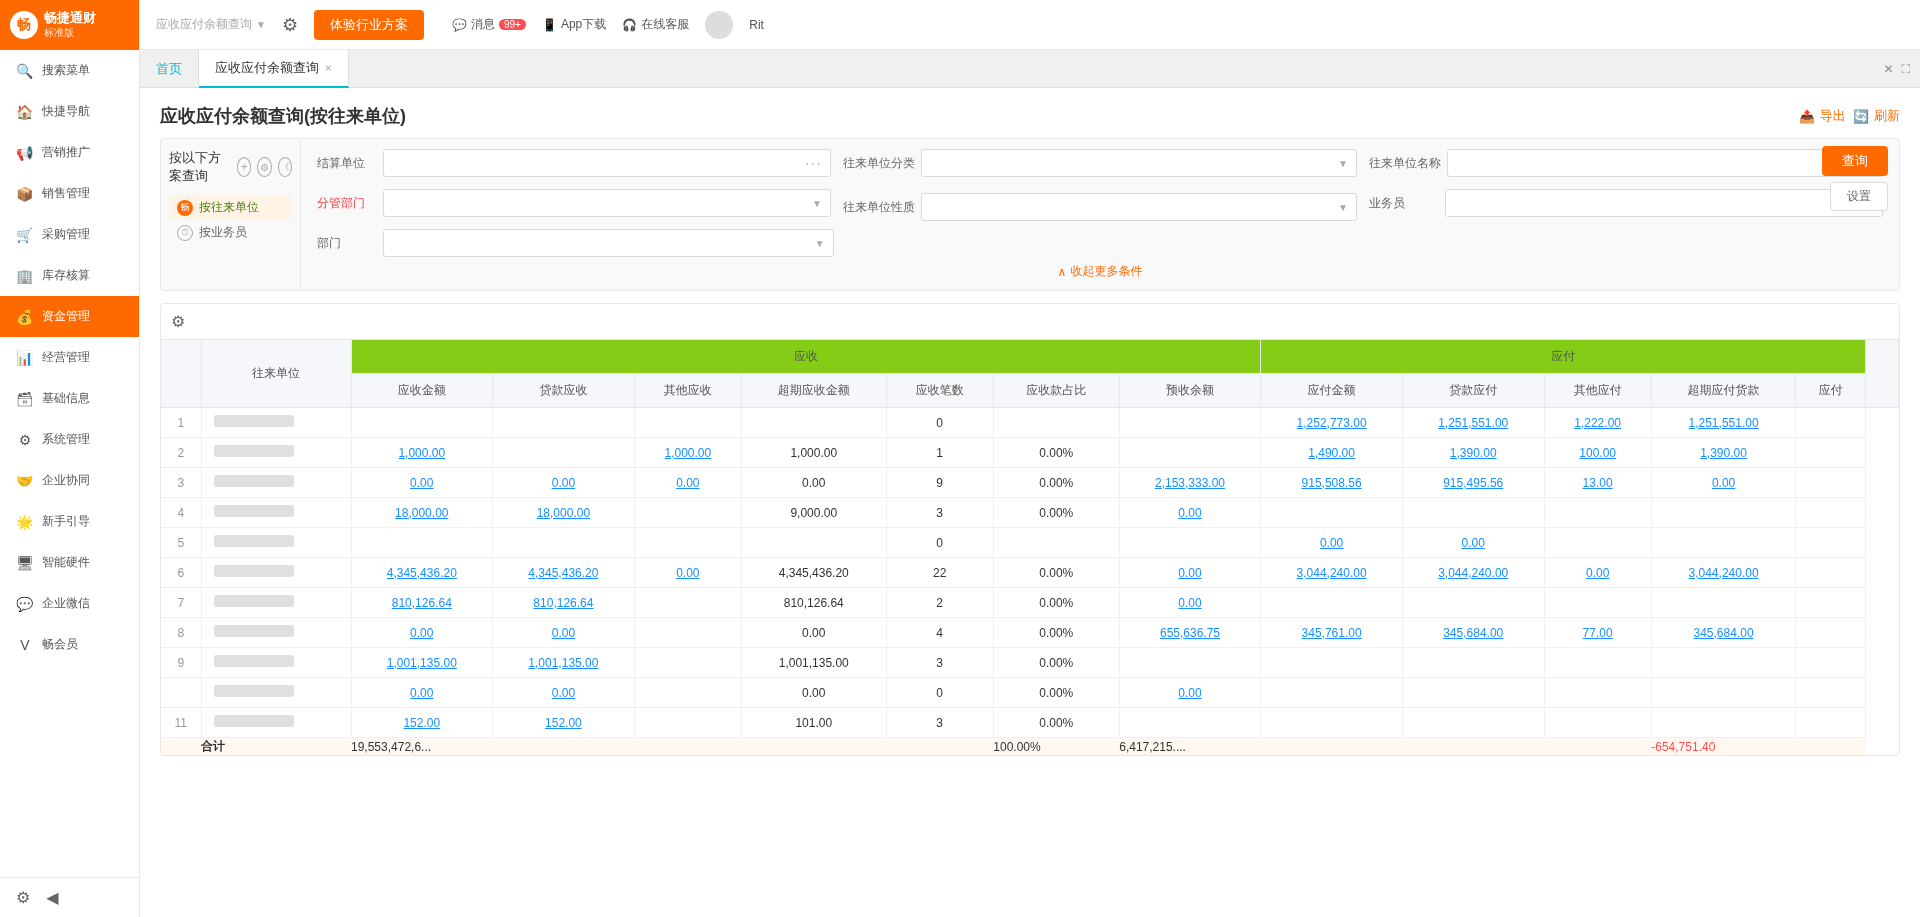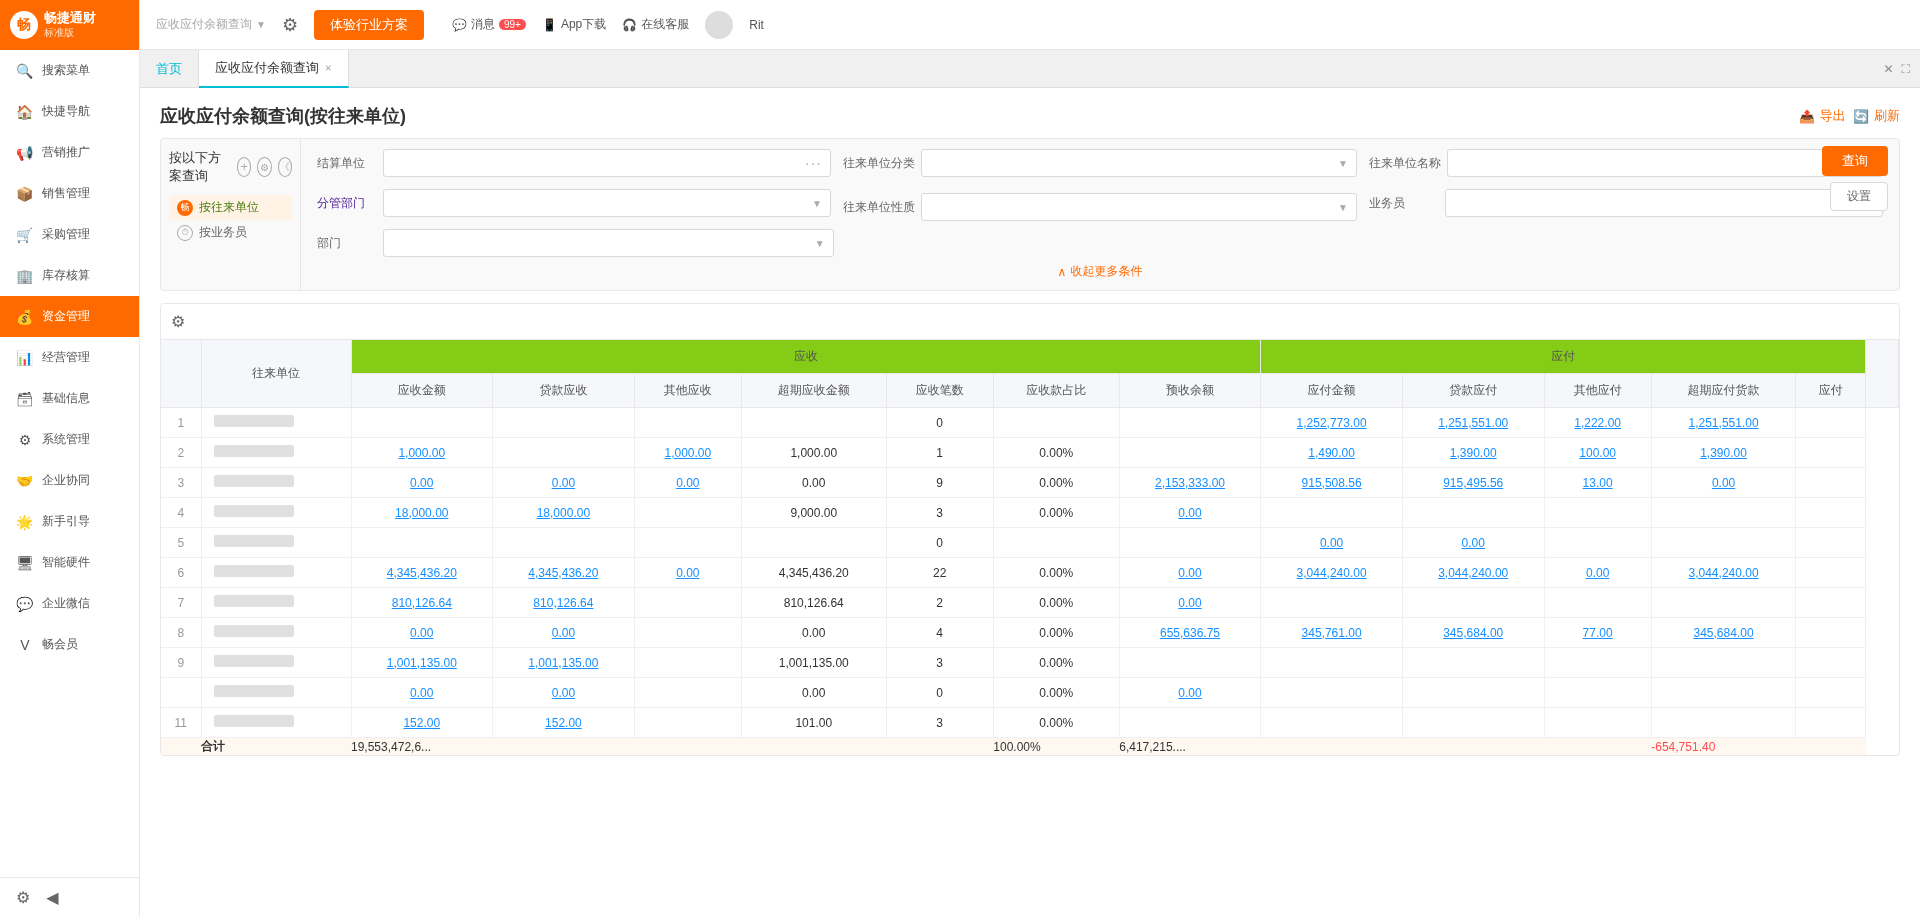--- a/index.html
+++ b/index.html
@@ -255,21 +255,21 @@
             <div style="display:flex;align-items:center;gap:6px;flex:1;">
               <span style="font-size:12px;color:#666;white-space:nowrap;min-width:70px;">往来单位名称</span>
               <div class="filter-input">
                 <span></span>
               </div>
             </div>
           </div>
 
           <div style="display:flex;align-items:center;gap:12px;margin-bottom:8px;">
             <div style="display:flex;align-items:center;gap:6px;flex:1;">
-              <span style="font-size:12px;color:#4c1d95;white-space:nowrap;min-width:60px;">分管部门</span>
+              <span style="font-size:12px;color:#ef4444;white-space:nowrap;min-width:60px;">分管部门</span>
               <div class="filter-input">
                 <span></span>
                 <span class="filter-arrow">▼</span>
               </div>
             </div>
             <div style="display:flex;align-items:center;gap:6px;flex:1;margin-top:8px;">
               <span style="font-size:12px;color:#666;white-space:nowrap;min-width:70px;">往来单位性质</span>
               <div class="filter-input">
                 <span></span>
                 <span class="filter-arrow">▼</span>

